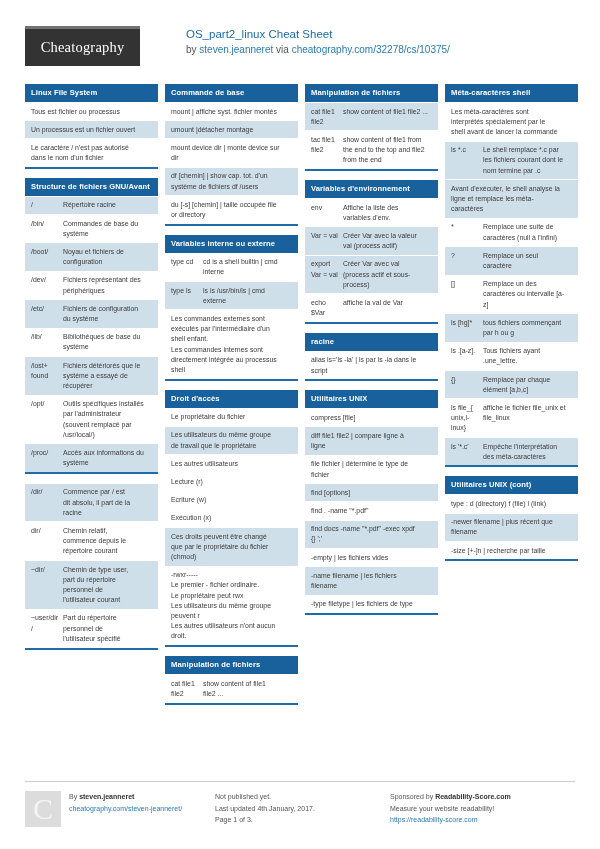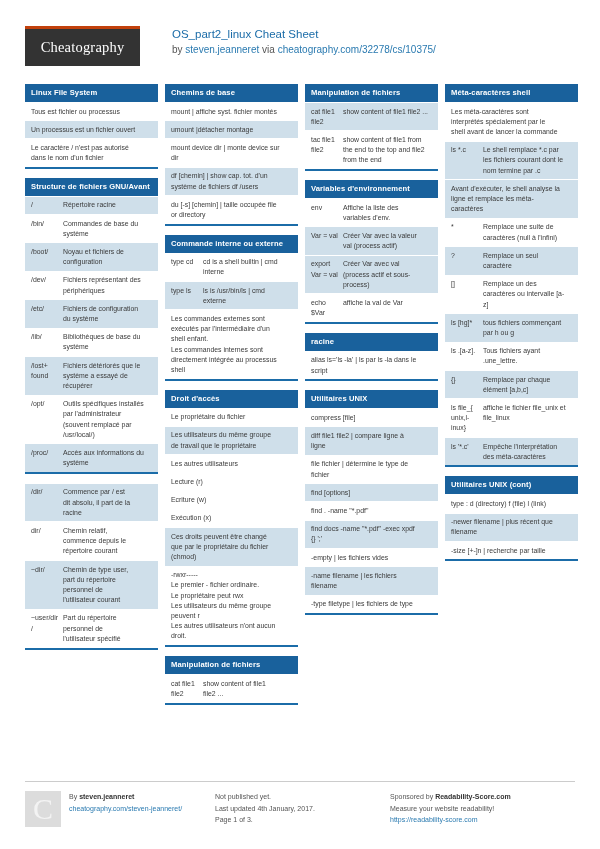--- a/index.html
+++ b/index.html
@@ -18,31 +18,31 @@
   
   .page-header {
     display: flex;
     align-items: flex-start;
     padding: 26px 25px 0 25px;
     height: 72px;
   }
   .logo-box {
     width: 115px; height: 40px;
     background: #333333;
-    border-top: 3px solid #c2410c;
+    border-top: 3px solid #737373;
     display: flex; align-items: center; justify-content: center;
     flex: 0 0 auto;
   }
   .logo-text {
     color: #ffffff;
     font-family: "Liberation Serif", serif;
     font-size: 14.5px;
     letter-spacing: .2px;
   }
-  .header-titles { padding-left: 32px; padding-top: 1px; }
+  .header-titles { padding-left: 14px; padding-top: 1px; margin-left: 32px; }
   .sheet-title {
     color: #1b6ca8;
     font-size: 11.5px;
     line-height: 15px;
     font-weight: normal;
     margin: 0 0 2px 0;
   }
   .sheet-byline {
     font-size: 10px;
     color: #555555;
@@ -261,21 +261,21 @@
           <div class="v">
             <span class="ln">Part du répertoire</span>
             <span class="ln">personnel de</span>
             <span class="ln">l'utilisateur spécifié</span>
           </div>
         </div>
       </div>
     </div>
     <div class="col">
       <div class="block">
-        <div class="block-title">Chemins de base</div>
+        <div class="block-title">Commande de base</div>
         <div class="row plain single">
           <div class="v">
             <span class="ln">mount | affiche syst. fichier montés</span>
           </div>
         </div>
         <div class="row alt single">
           <div class="v">
             <span class="ln">umount |détacher montage</span>
           </div>
         </div>
@@ -292,21 +292,21 @@
           </div>
         </div>
         <div class="row plain single">
           <div class="v">
             <span class="ln">du [-s] [chemin] | taille occupée file</span>
             <span class="ln">or directory</span>
           </div>
         </div>
       </div>
       <div class="block">
-        <div class="block-title">Commande interne ou externe</div>
+        <div class="block-title">Variables interne ou externe</div>
         <div class="row plain">
           <div class="k">type cd</div>
           <div class="v">
             <span class="ln">cd is a shell builtin | cmd</span>
             <span class="ln">interne</span>
           </div>
         </div>
         <div class="row alt">
           <div class="k">type ls</div>
           <div class="v">

